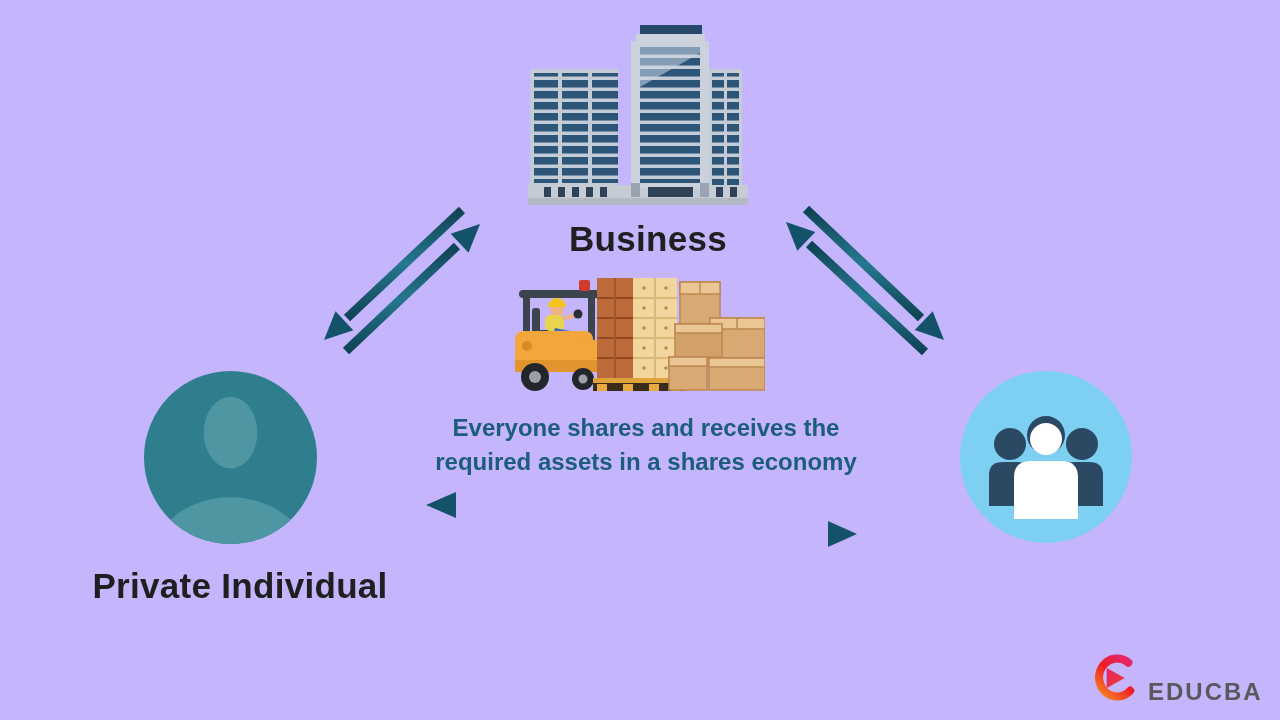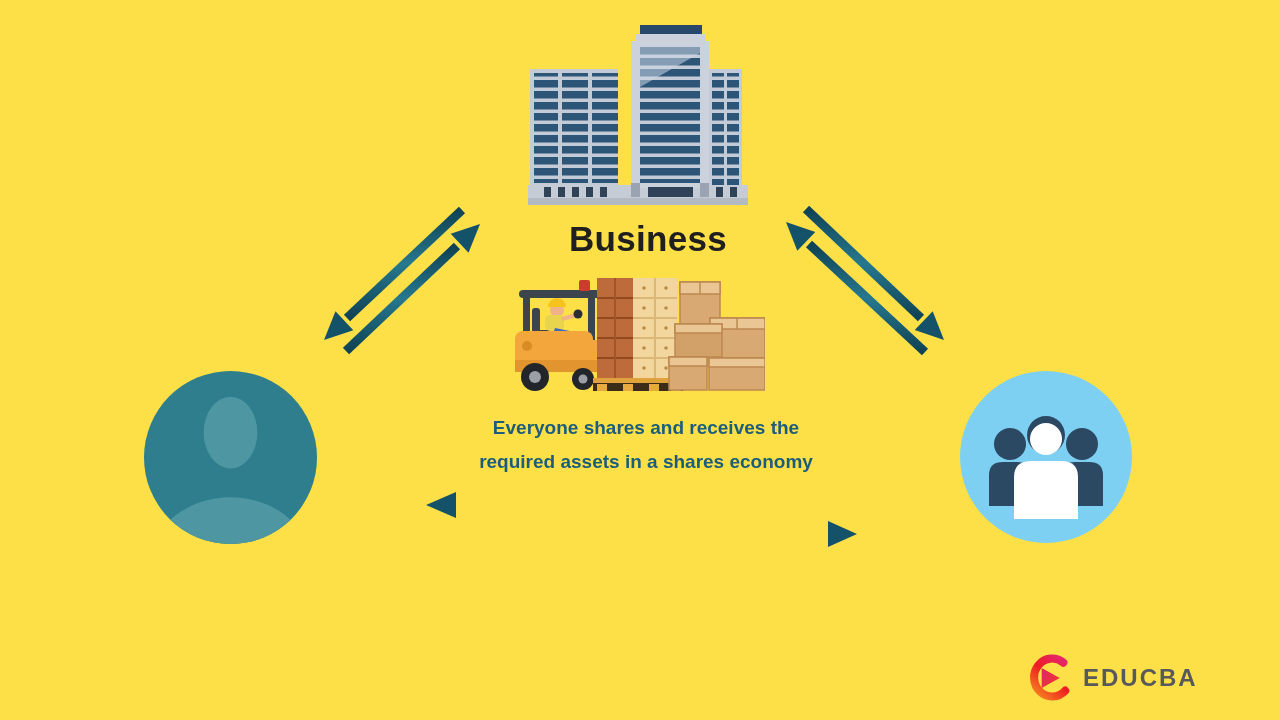--- a/index.html
+++ b/index.html
@@ -1,32 +1,32 @@
 <!DOCTYPE html>
 <html><head>
 <meta charset="utf-8">
 <style>
   html,body{margin:0;padding:0;background:#fff;}
   .stage{
-    position:relative;width:1280px;height:720px;background:#fde047;
+    position:relative;width:1280px;height:720px;background:#c4b5fd;
     font-family:"Liberation Sans",sans-serif;overflow:hidden;
   }
   .abs{position:absolute;}
   .node-label{
     position:absolute;transform:translateX(-50%);
     font-weight:700;color:#1f1f1f;font-size:35px;white-space:nowrap;
     letter-spacing:0.3px;
   }
   .caption{
     position:absolute;left:646px;top:411px;transform:translateX(-50%);
-    text-align:center;color:#1b5d7b;font-weight:700;font-size:19px;
+    text-align:center;color:#1b5d7b;font-weight:700;font-size:24px;
     line-height:34px;white-space:nowrap;
   }
   .logo{
-    position:absolute;left:1024px;top:650px;display:flex;align-items:center;gap:11px;
+    position:absolute;left:1089px;top:650px;display:flex;align-items:flex-end;gap:11px;
   }
   .logo-text{
     color:#58595b;font-size:24px;letter-spacing:2px;font-weight:600;
   }
 </style>
 </head>
 <body>
 
 <div class="stage">
 
@@ -210,20 +210,21 @@
         <clipPath id="avclip">
           <circle cx="88" cy="88" r="87"></circle>
         </clipPath>
       </defs>
     <circle cx="88" cy="88" r="87" fill="#2e7e8d"></circle>
     <g clip-path="url(#avclip)" fill="#4e97a2">
       <ellipse cx="88" cy="63" rx="27" ry="36"></ellipse>
       <ellipse cx="88" cy="190" rx="78" ry="62"></ellipse>
     </g>
   </svg>
+  <div class="node-label" style="left:240px;top:566px">Private Individual</div>
 
   <svg class="abs" style="left:960px;top:371px" width="172" height="172" viewBox="0 0 172 172">
     <circle cx="86" cy="86" r="86" fill="#7ed0f2"></circle>
     <g fill="#2c4963">
       <circle cx="50" cy="73" r="16"></circle>
       <path d="M29 135 L29 104 q0 -13 14 -13 L57 91 q14 0 14 13 L71 135 Z"></path>
       <circle cx="122" cy="73" r="16"></circle>
       <path d="M101 135 L101 104 q0 -13 14 -13 L129 91 q14 0 14 13 L143 135 Z"></path>
     </g>
     <circle cx="86" cy="64" r="19" fill="#2c4963"></circle>

